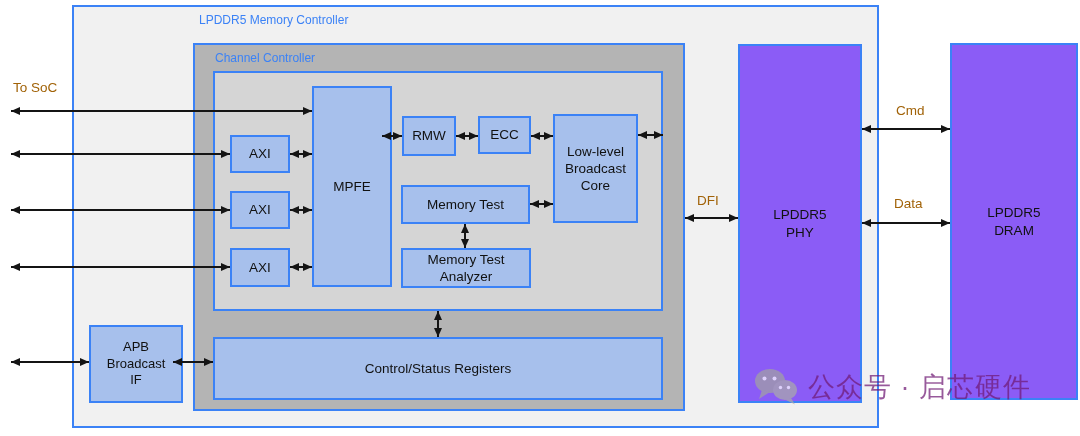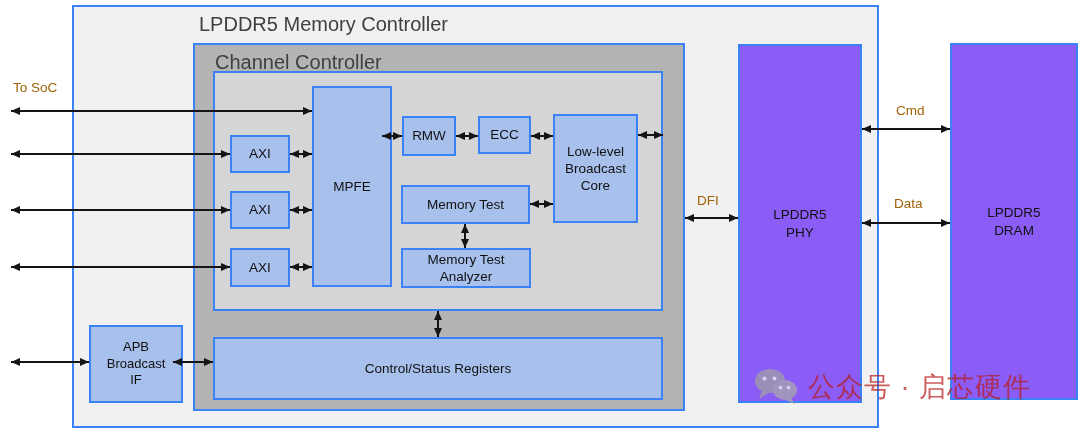--- a/index.html
+++ b/index.html
@@ -8,21 +8,21 @@
     font-family:"Liberation Sans", sans-serif; color:#111; overflow:hidden;
   }
   .box { position:absolute; box-sizing:border-box; border:2px solid #3b82f6; }
   .gray-outer   { background:#f1f1f1; }
   .gray-channel { background:#b4b4b4; }
   .gray-inner   { background:#d5d5d5; }
   .blue  { background:#a7c0ec; display:flex; align-items:center; justify-content:center;
            text-align:center; font-size:13.5px; line-height:1.28; white-space:pre-line; }
   .white-box { background:#8b5cf6; display:flex; align-items:center; justify-content:center;
            text-align:center; font-size:13.5px; line-height:1.3; white-space:pre-line; }
-  .box-title { position:absolute; font-size:20px; color:#404040; z-index:4; }
+  .box-title { position:absolute; font-size:12px; color:#3b82f6; z-index:4; }
   .lbl { position:absolute; font-size:13.5px; color:#a16207; z-index:6; }
 
   
   .ha { position:absolute; height:2px; background:#141414; z-index:5; }
   .ha::before, .ha::after { content:""; position:absolute; width:0; height:0; top:50%; }
   .ha::before { left:0;  transform:translateY(-50%);
     border-top:4.5px solid transparent; border-bottom:4.5px solid transparent;
     border-right:9px solid #141414; }
   .ha::after  { right:0; transform:translateY(-50%);
     border-top:4.5px solid transparent; border-bottom:4.5px solid transparent;
@@ -33,21 +33,21 @@
   .va::before, .va::after { content:""; position:absolute; width:0; height:0; left:50%; }
   .va::before { top:0;    transform:translateX(-50%);
     border-left:4.5px solid transparent; border-right:4.5px solid transparent;
     border-bottom:9px solid #141414; }
   .va::after  { bottom:0; transform:translateX(-50%);
     border-left:4.5px solid transparent; border-right:4.5px solid transparent;
     border-top:9px solid #141414; }
 
   .watermark { position:absolute; left:753px; top:368px; display:flex; align-items:center;
     gap:9px; z-index:10; opacity:0.72; }
-  .watermark-text { font-size:27px; color:#b91c1c; letter-spacing:1px;
+  .watermark-text { font-size:27px; color:#701a75; letter-spacing:1px;
     font-family:"Liberation Sans","DejaVu Sans",sans-serif; }
 </style>
 </head>
 <body>
 
 <div class="canvas">
 
   <div class="box gray-outer" style="left:72px; top:5px; width:807px; height:423px;"></div>
   <div class="box-title" style="left:199px; top:13px;">LPDDR5 Memory Controller</div>
 

